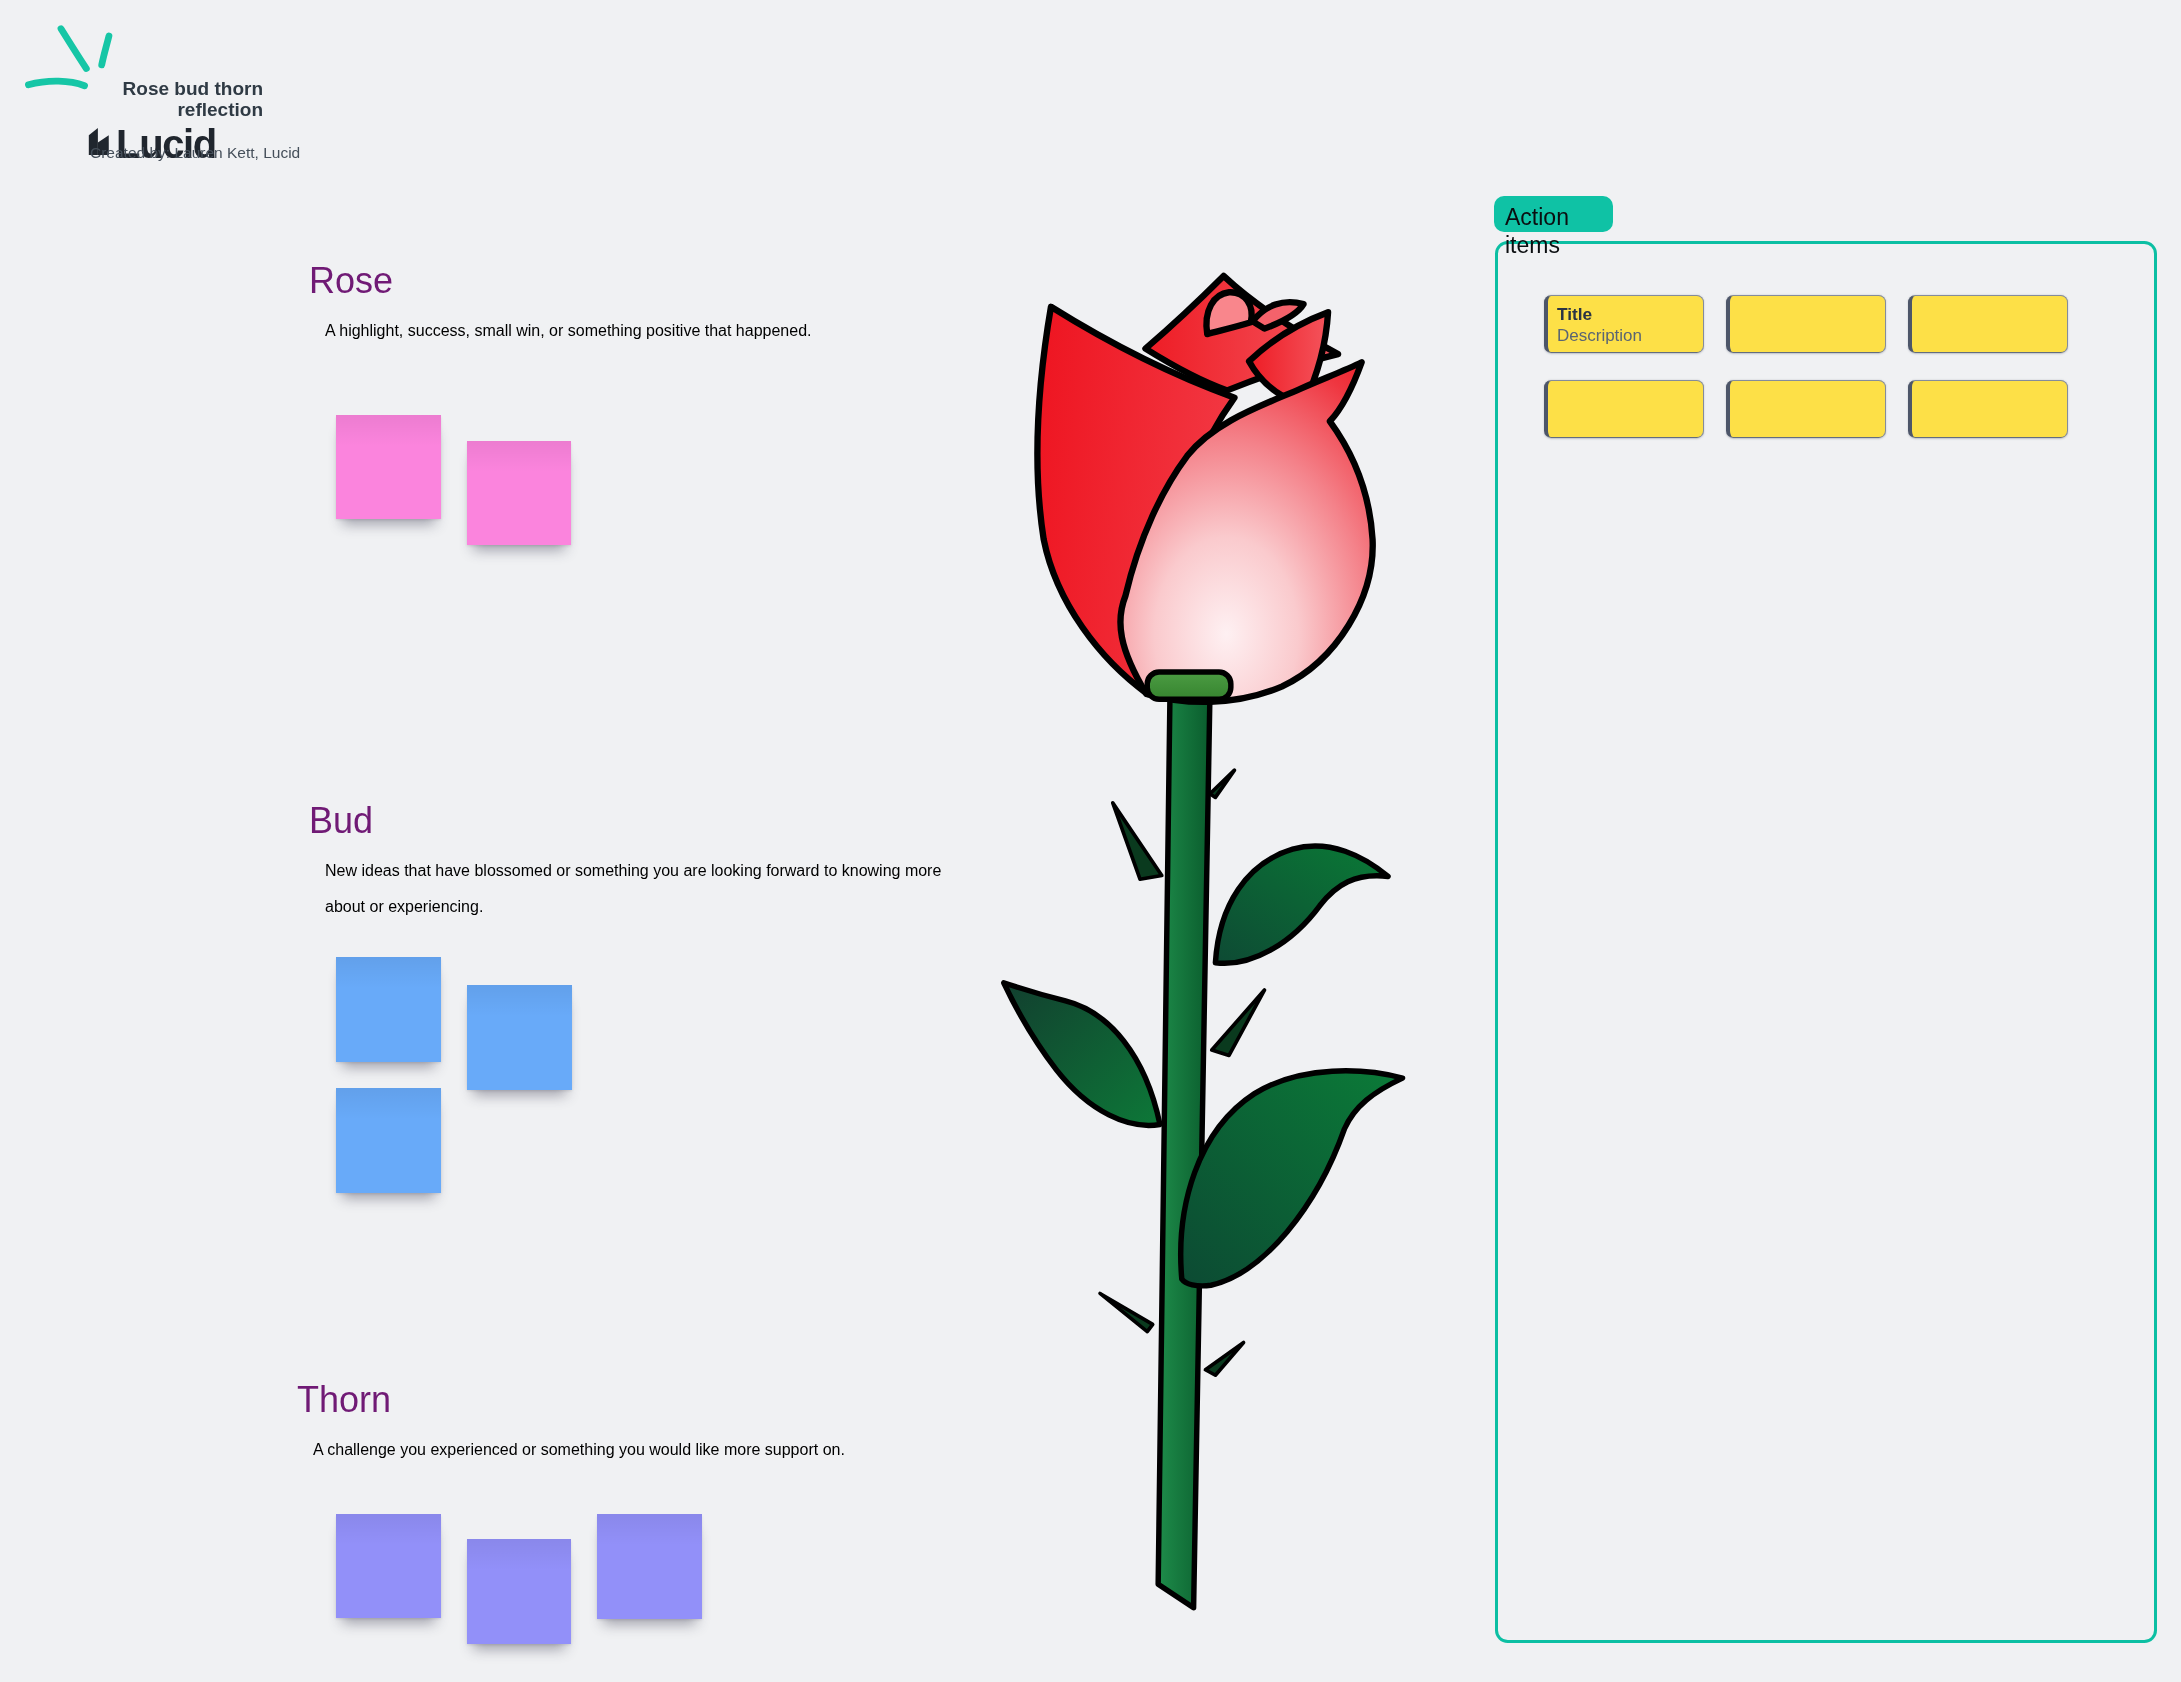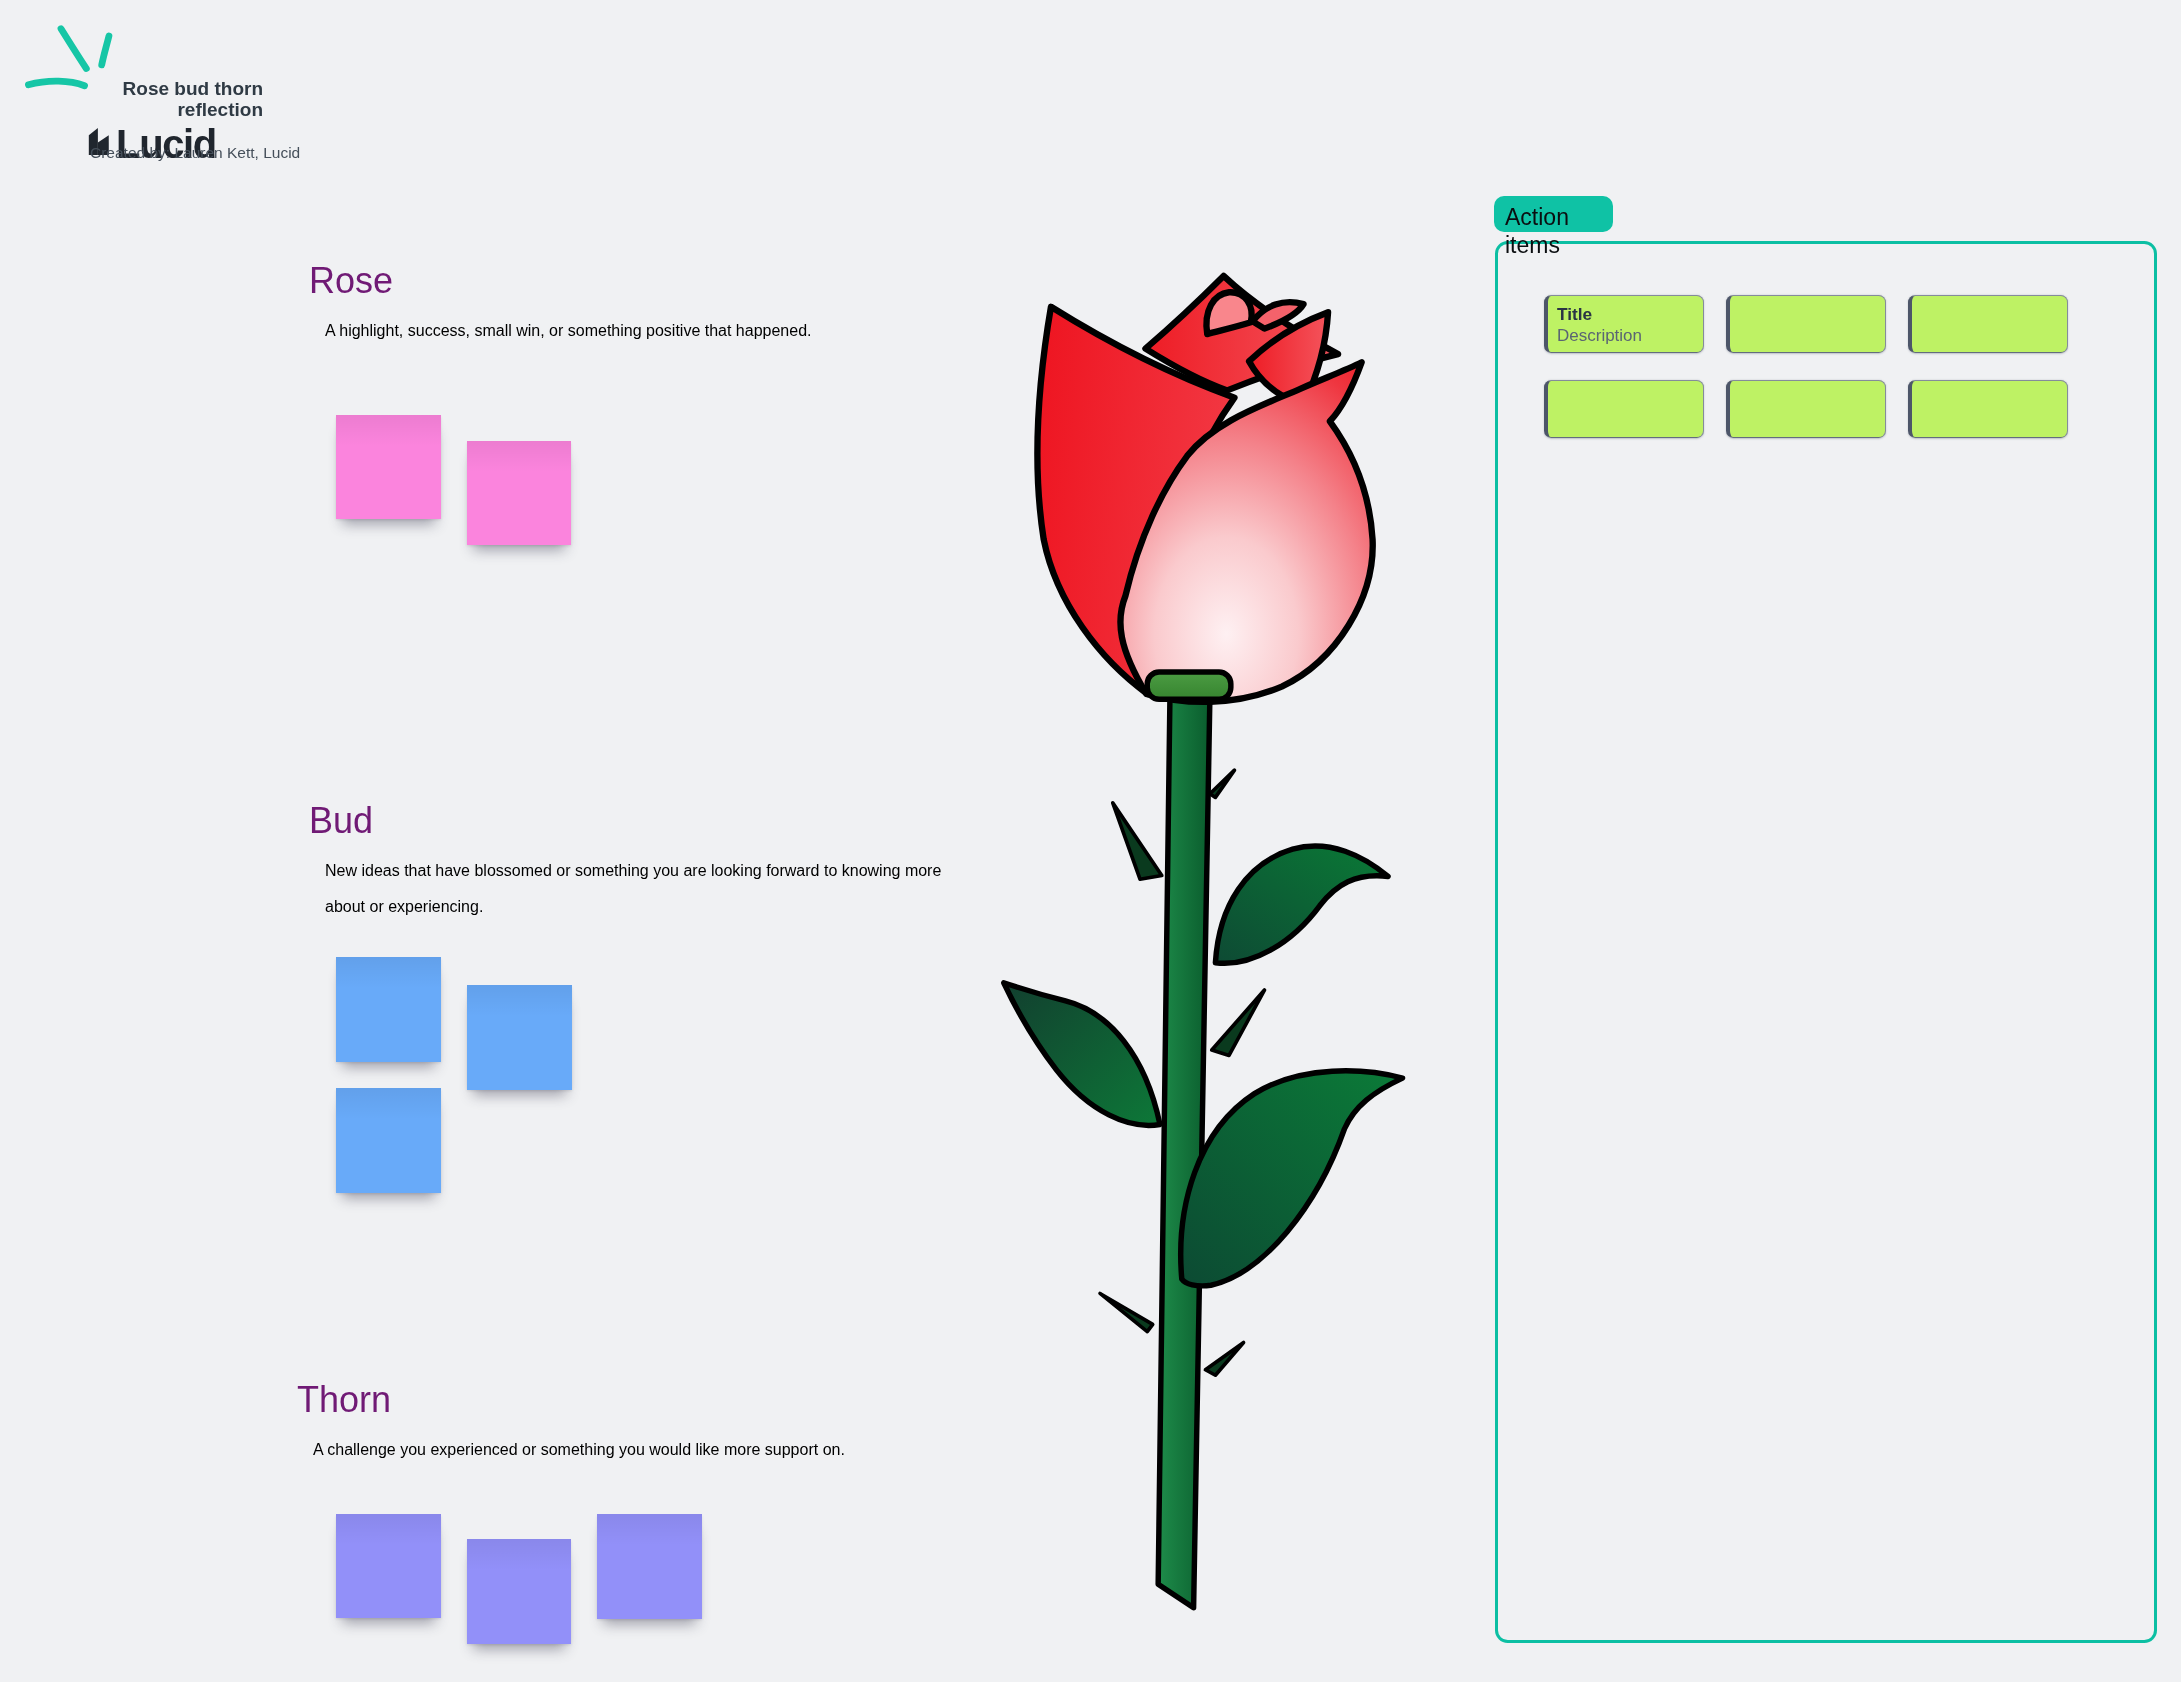--- a/index.html
+++ b/index.html
@@ -50,21 +50,21 @@
   }
   .panel-label-pill{
     left:1494px;top:196px;width:119px;height:36px;border-radius:10px;
     background:#0FC2A5;z-index:2;
   }
   .panel-label-text{
     left:1505px;top:203px;width:84px;
     font-size:23px;line-height:28px;color:#0B0E10;z-index:3;
   }
   .card{
-    width:160px;height:58px;box-sizing:border-box;background:#bef264;
+    width:160px;height:58px;box-sizing:border-box;background:#fde047;
     border:1.8px solid #848C9B;border-left:4.5px solid #4D5669;border-bottom-color:#636D7E;
     border-radius:7.3px;box-shadow:0 0.9px 1.8px rgba(70,80,100,.30);
     padding:9px 9px 0 9px;
   }
   .card .card-title{font-size:17.3px;font-weight:bold;color:#2A3444;line-height:19px;}
   .card .card-desc{font-size:17px;color:#5A6573;line-height:17.3px;margin-top:2.7px;}
 </style>
 </head>
 <body>
 

